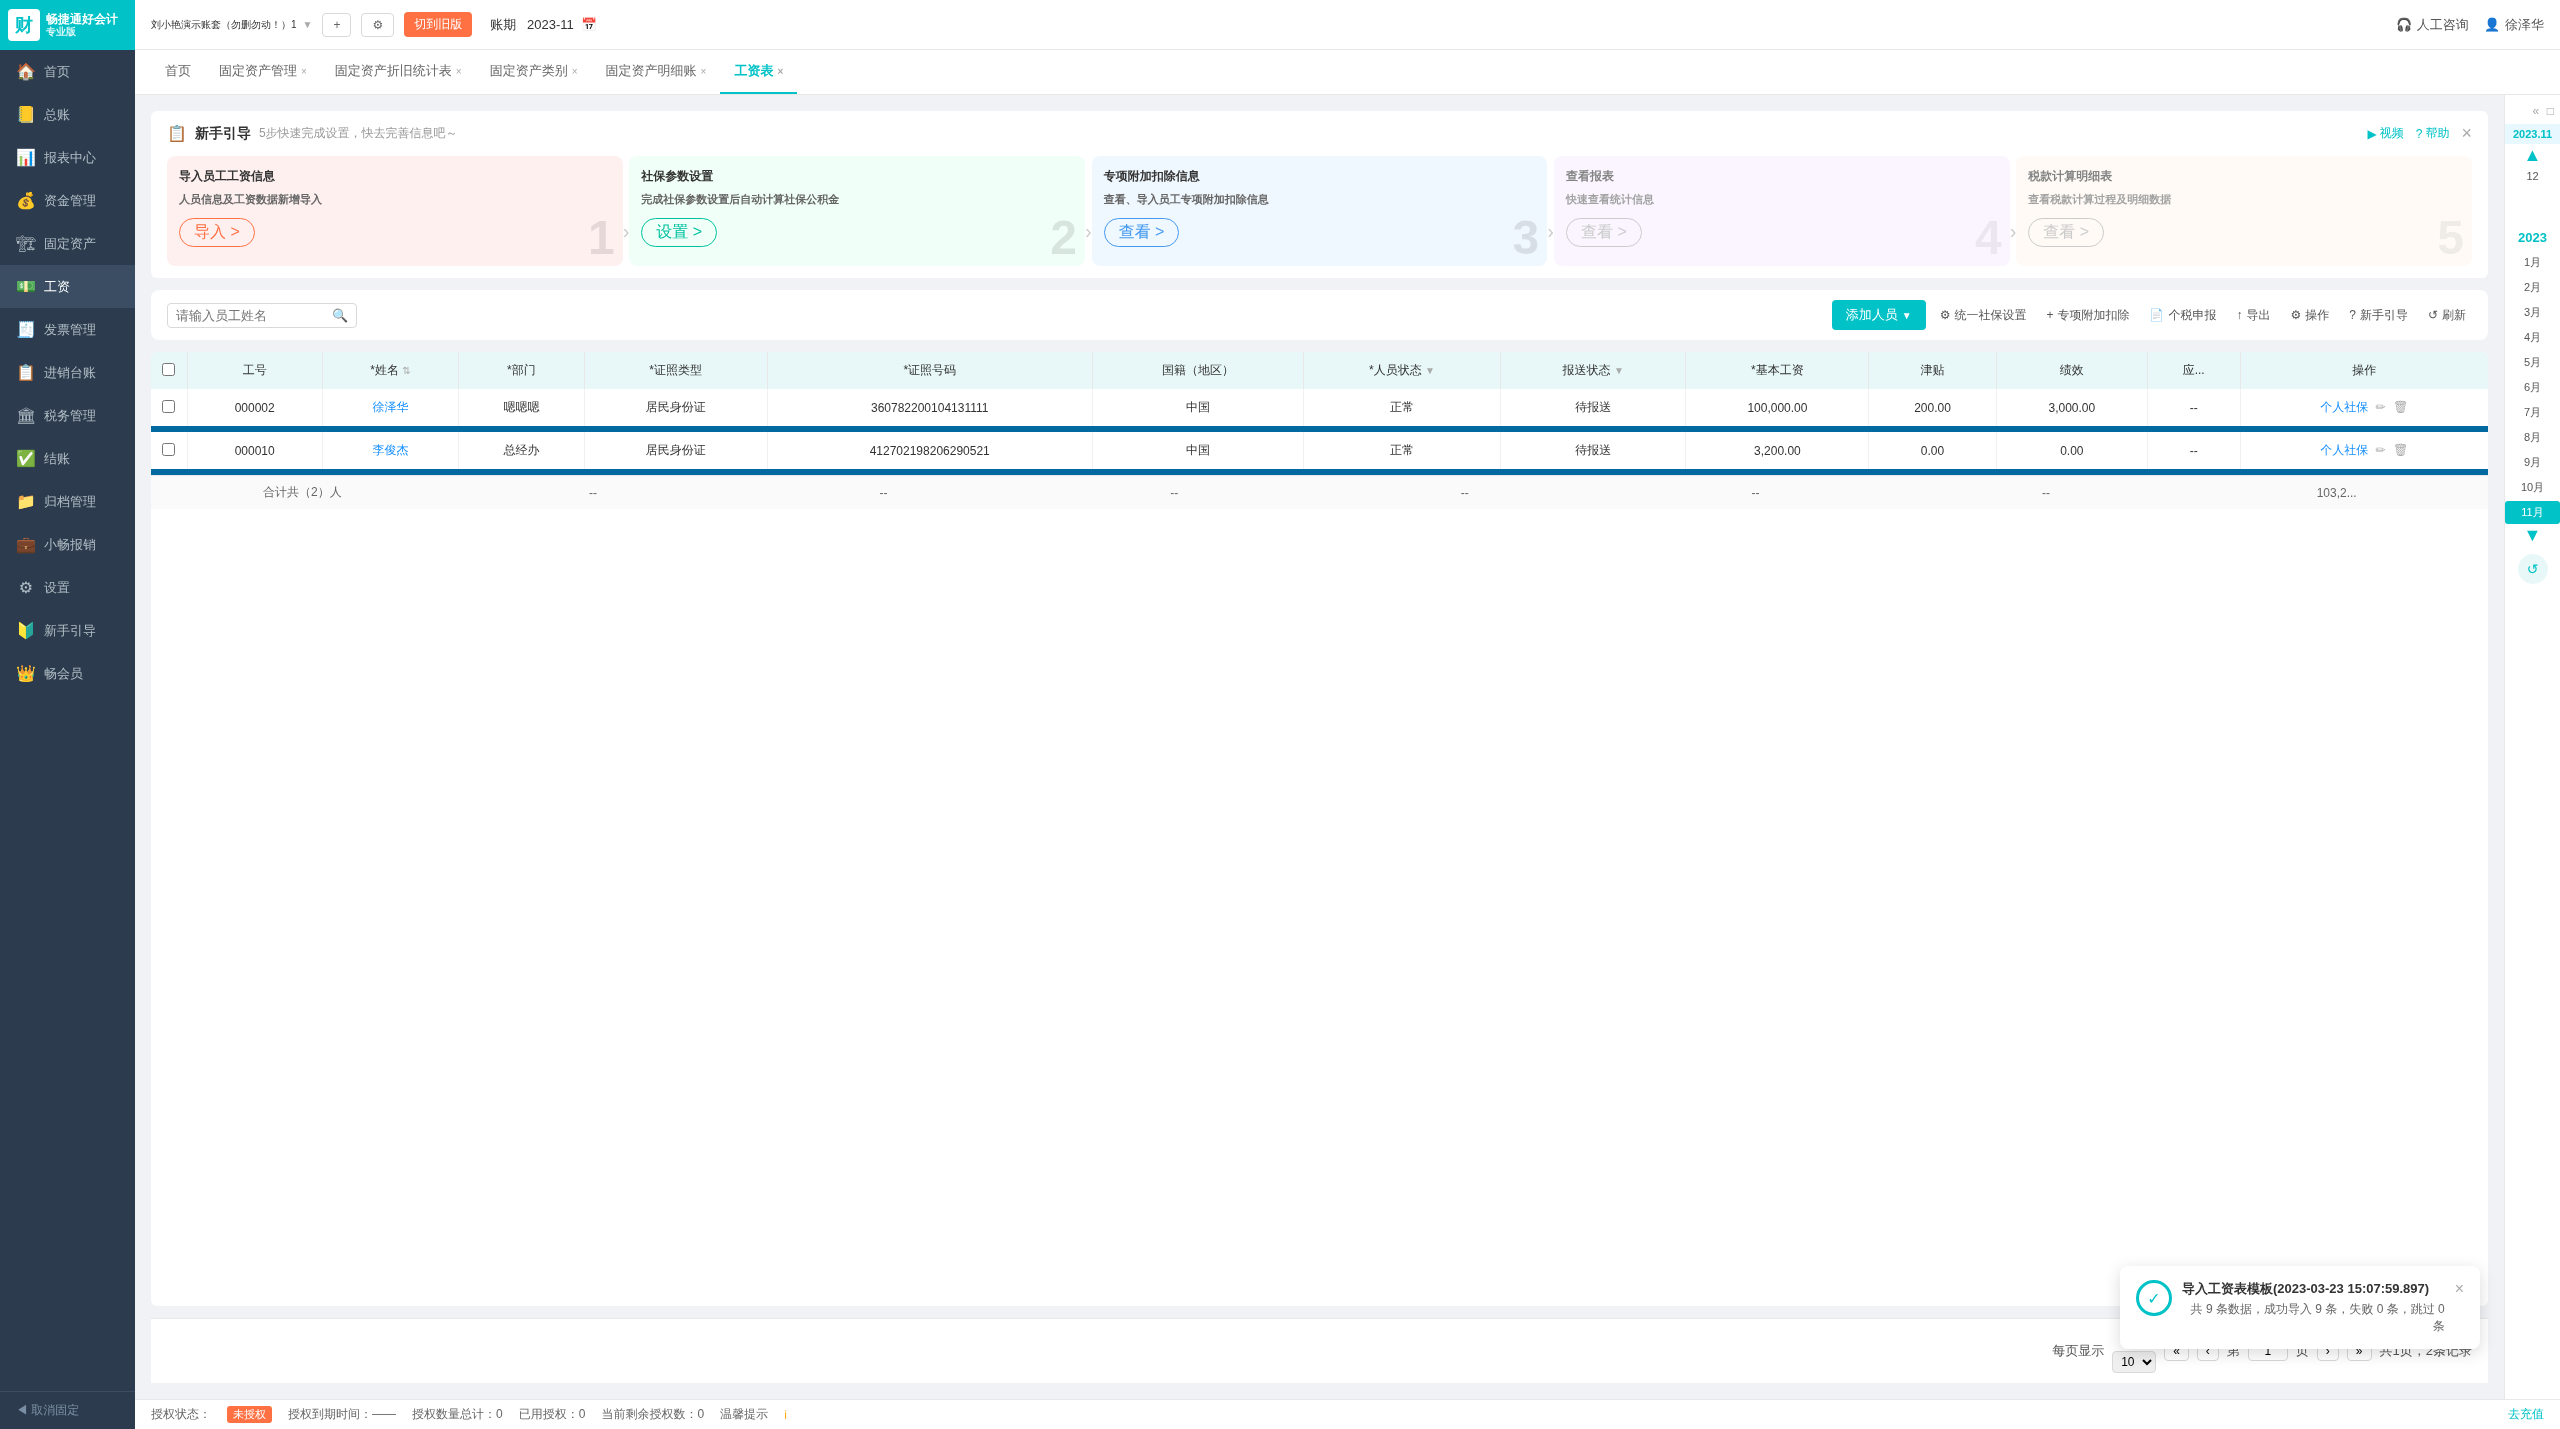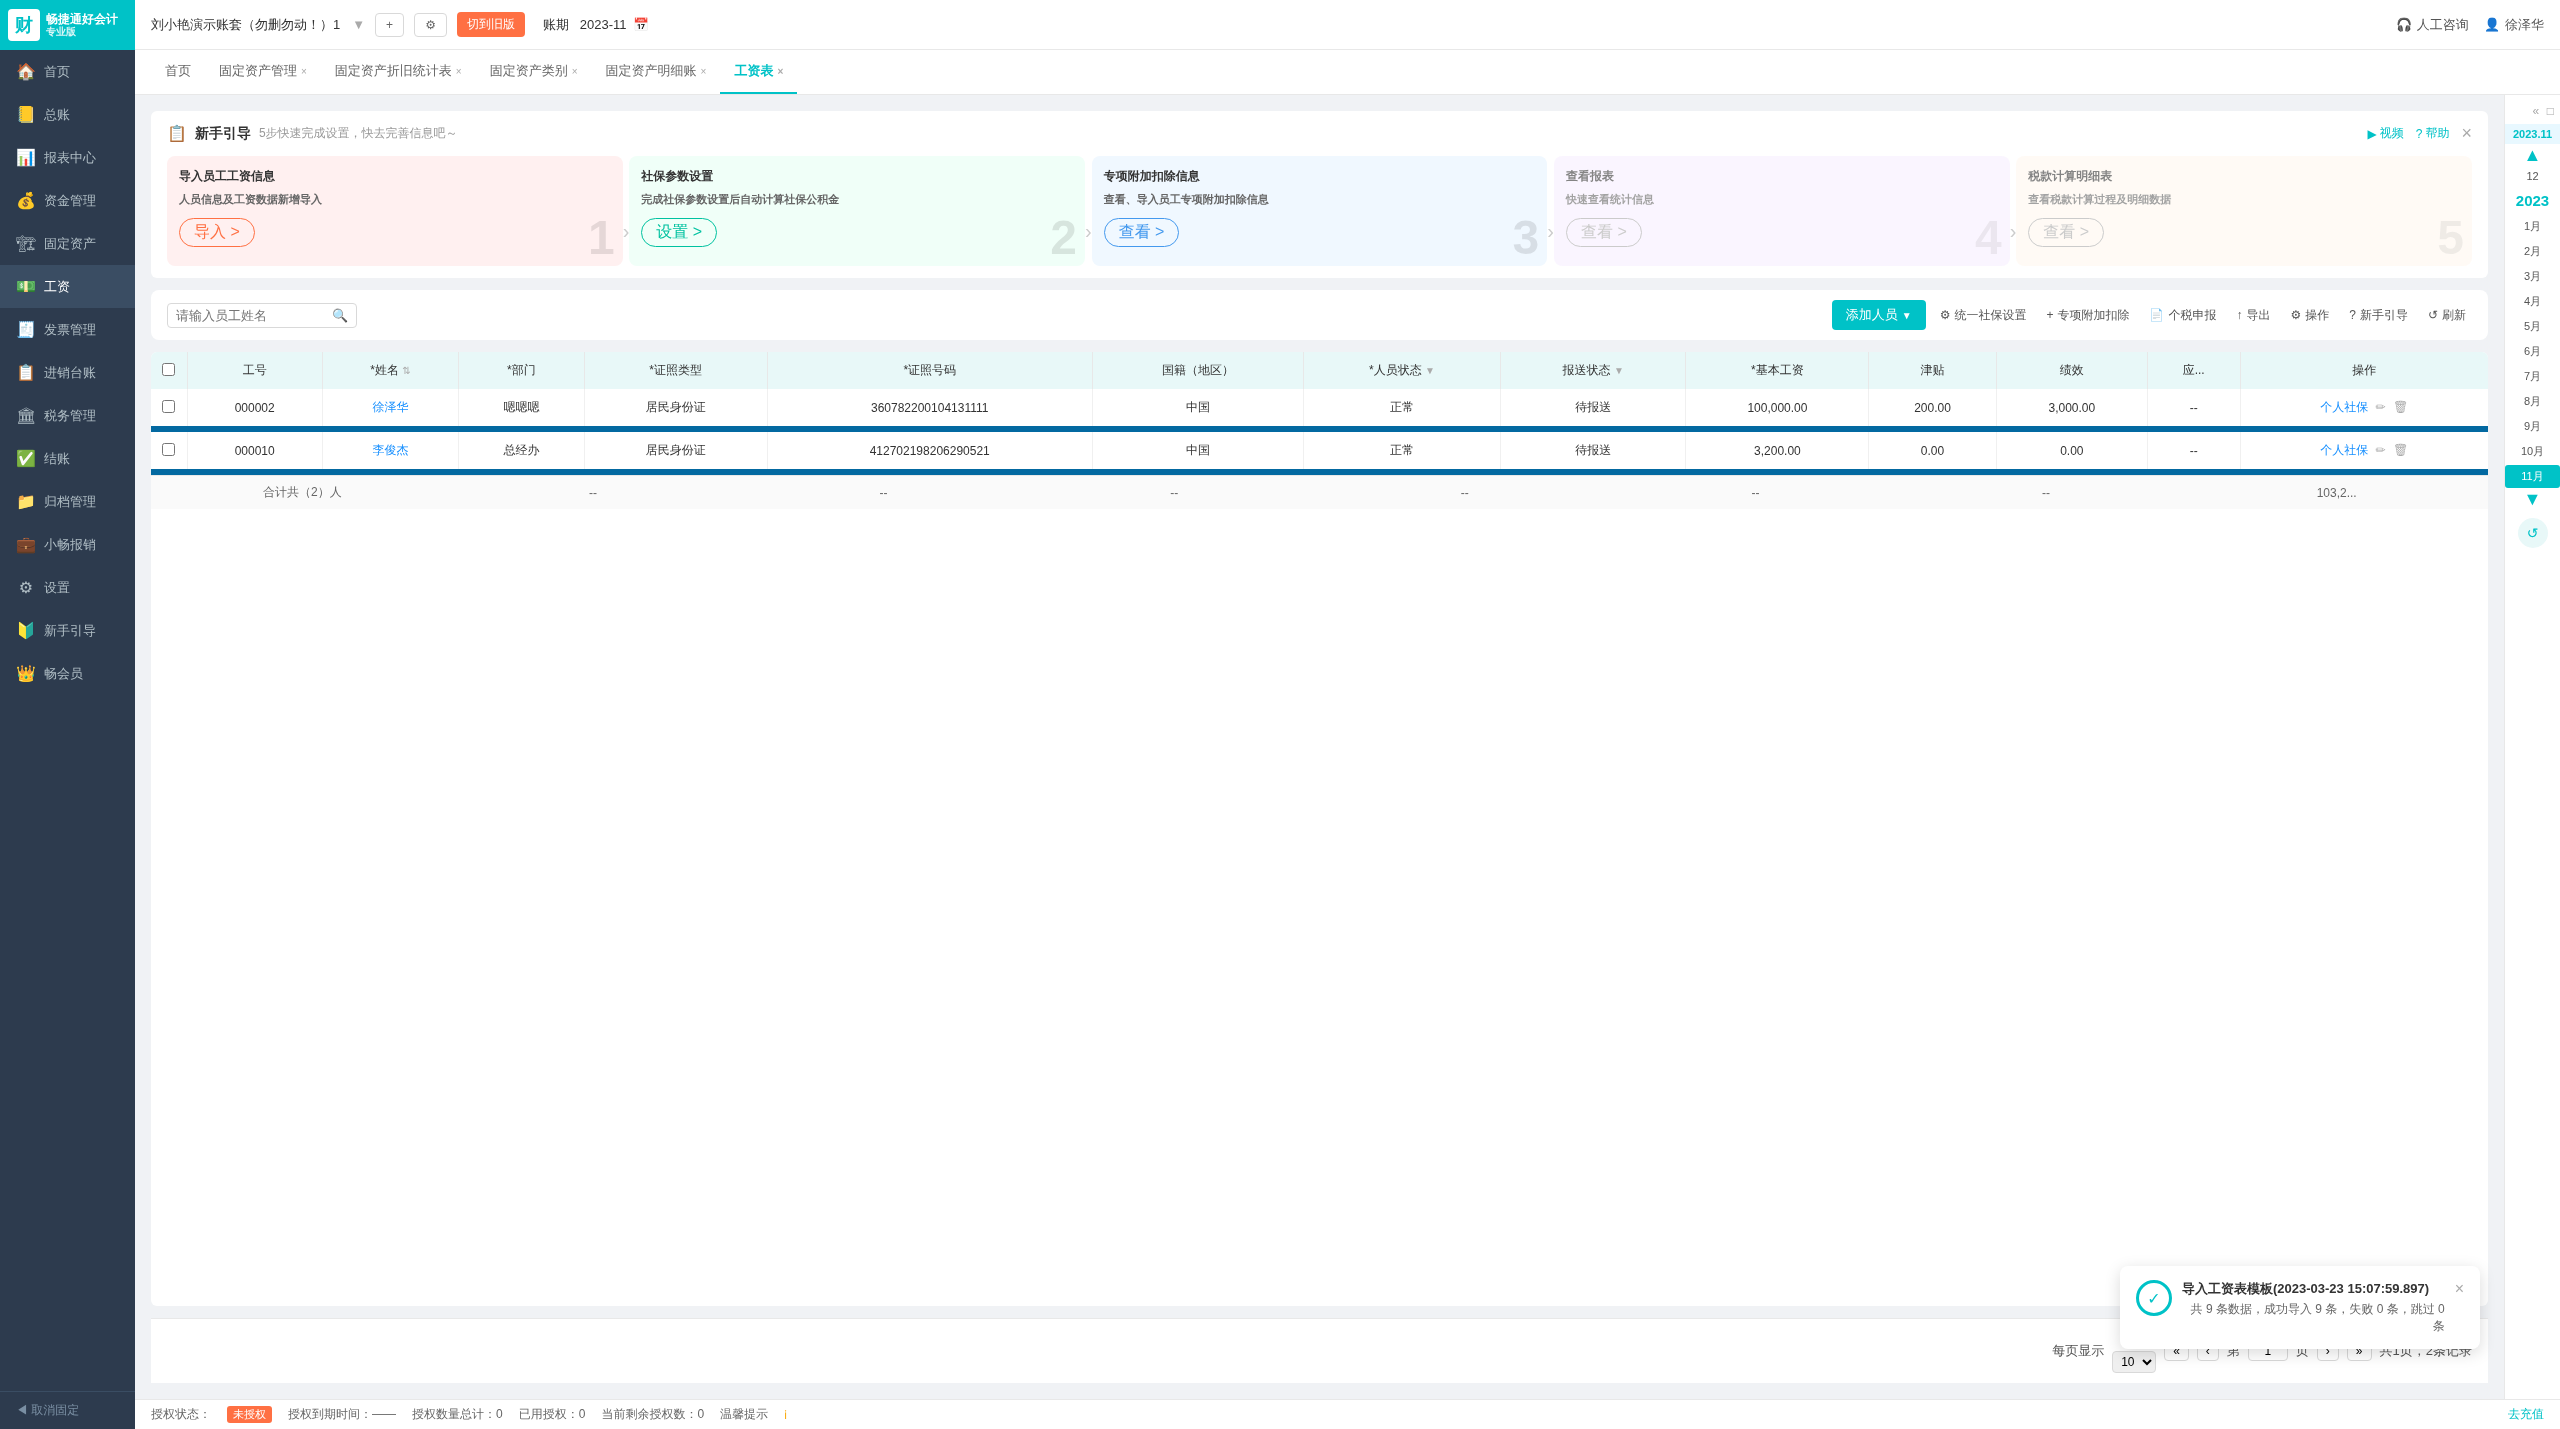--- a/index.html
+++ b/index.html
@@ -14,21 +14,21 @@
     .sidebar-item { display: flex; align-items: center; gap: 8px; padding: 12px 16px; cursor: pointer; color: #b0bec5; font-size: 13px; }
     .sidebar-item.active { background: #3a4d63; color: white; }
     .sidebar-item .nav-icon { font-size: 16px; width: 20px; text-align: center; }
     .sidebar-bottom { padding: 10px 16px; border-top: 1px solid #3a4d63; font-size: 12px; color: #7a8fa3; cursor: pointer; }
 
     
     .main { flex: 1; display: flex; flex-direction: column; overflow: hidden; }
 
     
     .topbar { background: white; height: 50px; display: flex; align-items: center; padding: 0 16px; border-bottom: 1px solid #e8e8e8; gap: 10px; flex-shrink: 0; }
-    .topbar-account { display: flex; align-items: center; gap: 12px; font-size: 13px; color: #333; }
+    .topbar-account { display: flex; align-items: center; gap: 6px; font-size: 10px; color: #333; }
     .topbar-btn { border: 1px solid #d9d9d9; background: white; border-radius: 4px; padding: 4px 10px; font-size: 12px; cursor: pointer; color: #666; }
     .topbar-old-btn { background: #ff7043; color: white; border: none; border-radius: 4px; padding: 4px 10px; font-size: 12px; cursor: pointer; }
     .topbar-period { font-size: 13px; color: #333; margin-left: 8px; }
     .topbar-right { margin-left: auto; display: flex; align-items: center; gap: 16px; color: #555; font-size: 13px; }
     .topbar-right-item { display: flex; align-items: center; gap: 4px; cursor: pointer; }
 
     
     .tabs { background: white; border-bottom: 1px solid #e8e8e8; display: flex; align-items: center; padding: 0 16px; flex-shrink: 0; overflow-x: auto; }
     .tab { display: flex; align-items: center; gap: 4px; padding: 12px 14px; font-size: 13px; color: #666; cursor: pointer; border-bottom: 2px solid transparent; white-space: nowrap; }
     .tab.active { color: #00c2c7; border-bottom-color: #00c2c7; font-weight: bold; }
@@ -78,21 +78,21 @@
     .toast-title { font-size: 13px; font-weight: bold; color: #333; }
     .toast-desc { font-size: 12px; color: #666; margin-top: 3px; text-align: right; }
     .toast-close { color: #aaa; cursor: pointer; font-size: 16px; }
 
     
     .right-panel { width: 56px; background: white; border-left: 1px solid #e8e8e8; display: flex; flex-direction: column; align-items: center; gap: 2px; padding: 4px 0; flex-shrink: 0; position: relative; }
     .right-panel-header { font-size: 11px; color: #00c2c7; font-weight: bold; padding: 4px; background: #e8f8ff; width: 100%; text-align: center; }
     .right-panel-nav { color: #00c2c7; font-size: 18px; cursor: pointer; line-height: 1; }
     .month-item { width: 100%; text-align: center; padding: 4px 2px; font-size: 11px; color: #555; cursor: pointer; }
     .month-item.active-month { background: #00c2c7; color: white; border-radius: 3px; }
-    .month-item.active-year-label { color: #00c2c7; font-size: 15px; font-weight: bold; }
+    .month-item.active-year-label { color: #00c2c7; font-size: 13px; font-weight: bold; margin-top: 38px; }
 
     .checkbox-col { width: 36px; }
 
     .guide-section { background: white; border-radius: 6px; padding: 12px 16px; }
     .guide-header-row { display: flex; align-items: center; gap: 8px; margin-bottom: 12px; }
 
     .step-cards { display: flex; gap: 0; }
     .step-card { flex: 1; border-radius: 8px; padding: 12px; display: flex; flex-direction: column; gap: 6px; min-height: 110px; position: relative; overflow: hidden; }
     .step-card .step-num-bg { position: absolute; bottom: 4px; right: 8px; font-size: 48px; font-weight: bold; opacity: 0.1; line-height: 1; }
     .step-card-title { font-size: 12px; font-weight: bold; color: #333; }

